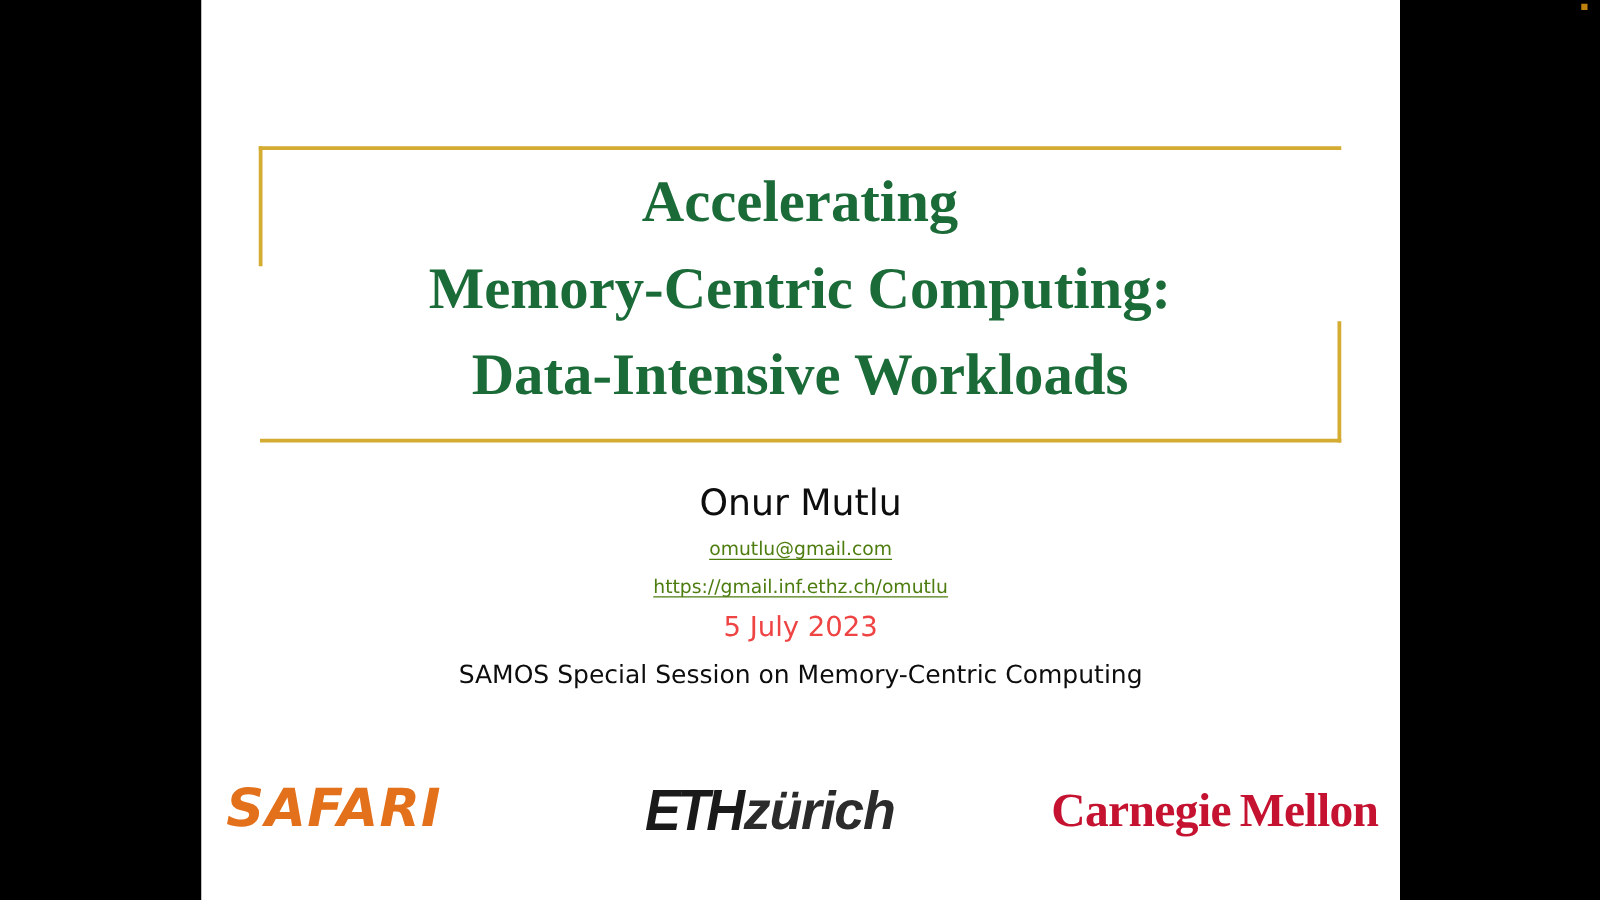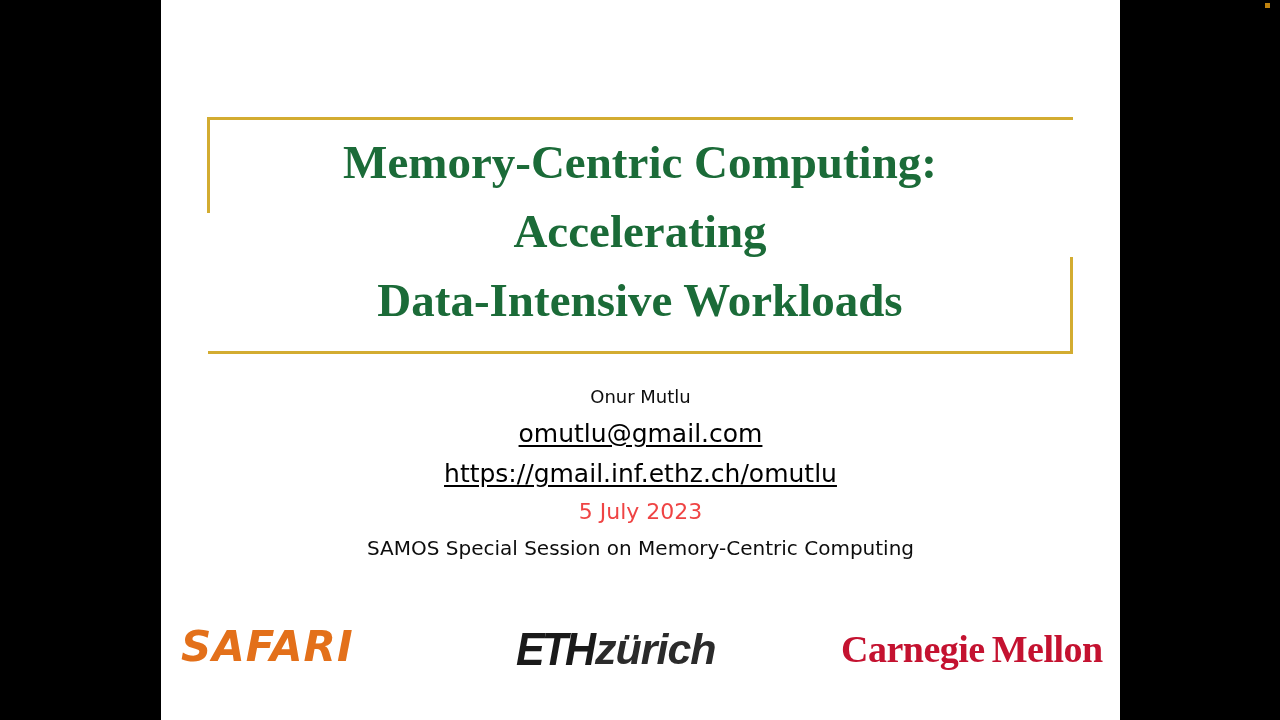--- a/index.html
+++ b/index.html
@@ -76,28 +76,28 @@
     position: absolute;
     left: 0;
     top: 388px;
     width: 959px;
     text-align: center;
     font-family: "DejaVu Sans", "Liberation Sans", sans-serif;
   }
   #byline .name {
     display: block;
     color: #0d0d0d;
-    font-size: 18px;
+    font-size: 29px;
     line-height: 1.0;
     margin-bottom: 15px;
   }
   #byline .link {
     display: block;
-    color: #000000;
-    font-size: 25px;
+    color: #4d7c0f;
+    font-size: 15px;
     line-height: 1.0;
     text-decoration: underline;
     text-underline-offset: 3px;
     margin-bottom: 15px;
     cursor: pointer;
   }
   #byline .date {
     display: block;
     color: #ef4444;
     font-size: 22px;
@@ -197,22 +197,22 @@
   <div id="artifact-dot"></div>
 
   <div id="slide">
 
     <div class="rule top"></div>
     <div class="rule left"></div>
     <div class="rule right"></div>
     <div class="rule bottom"></div>
 
     <div id="title-block">
+      <span class="tline">Accelerating</span>
       <span class="tline">Memory-Centric Computing:</span>
-      <span class="tline">Accelerating</span>
       <span class="tline">Data-Intensive Workloads</span>
     </div>
 
     <div id="byline">
       <span class="name">Onur Mutlu</span>
       <span class="link">omutlu@gmail.com</span>
       <span class="link">https://gmail.inf.ethz.ch/omutlu</span>
       <span class="date">5 July 2023</span>
       <span class="venue">SAMOS Special Session on Memory-Centric Computing</span>
     </div>

